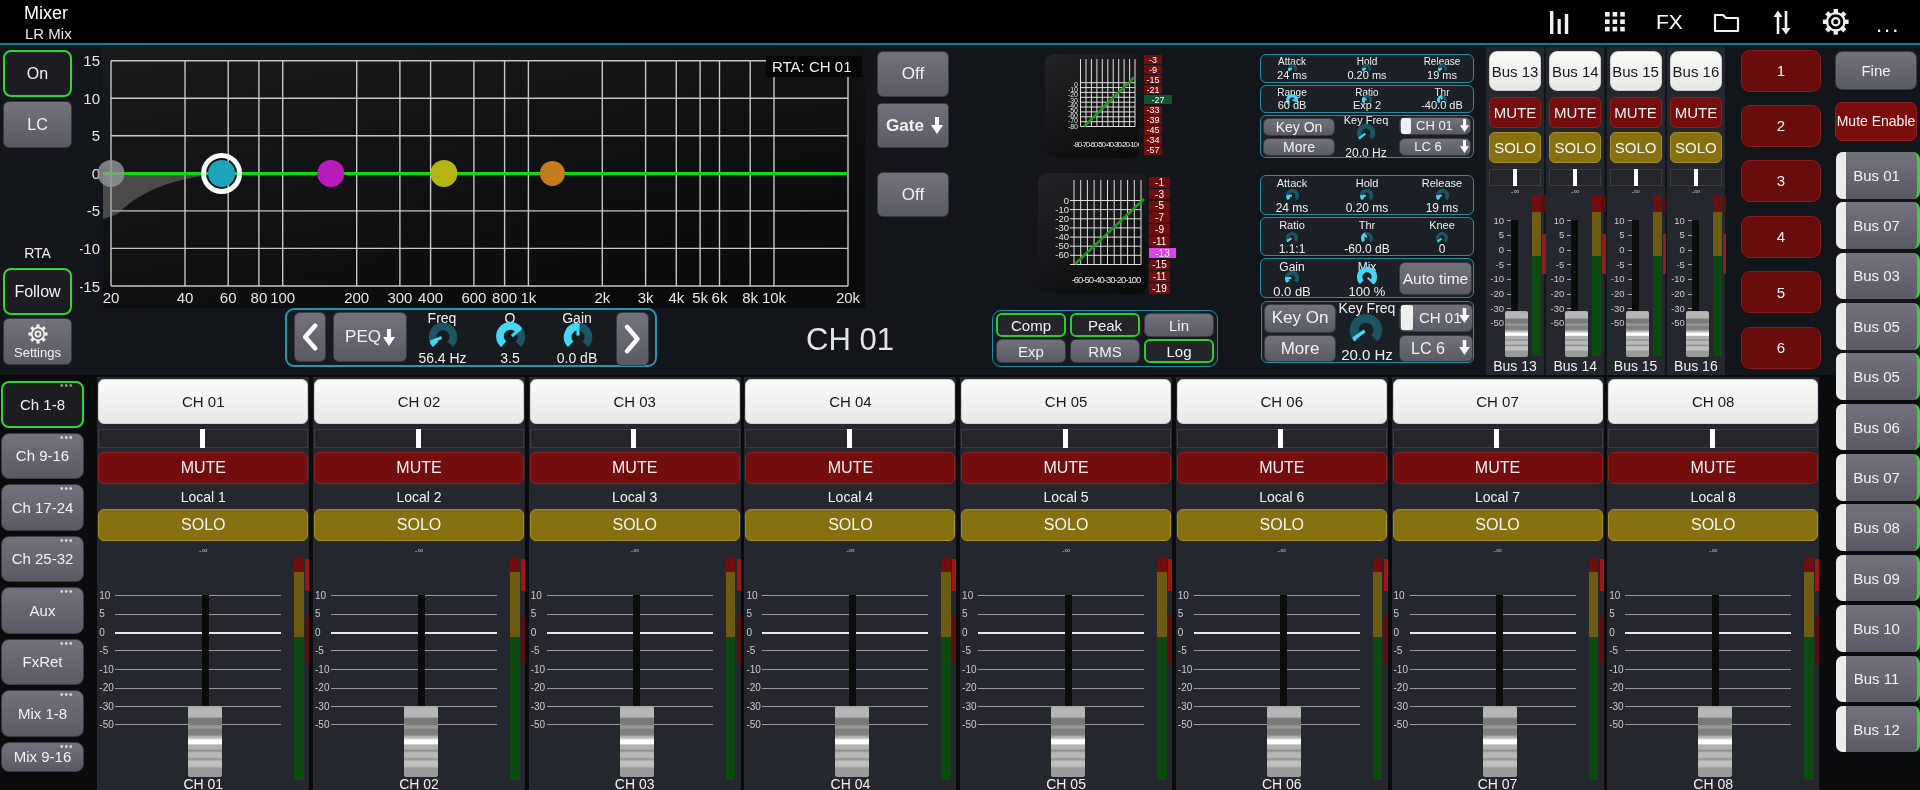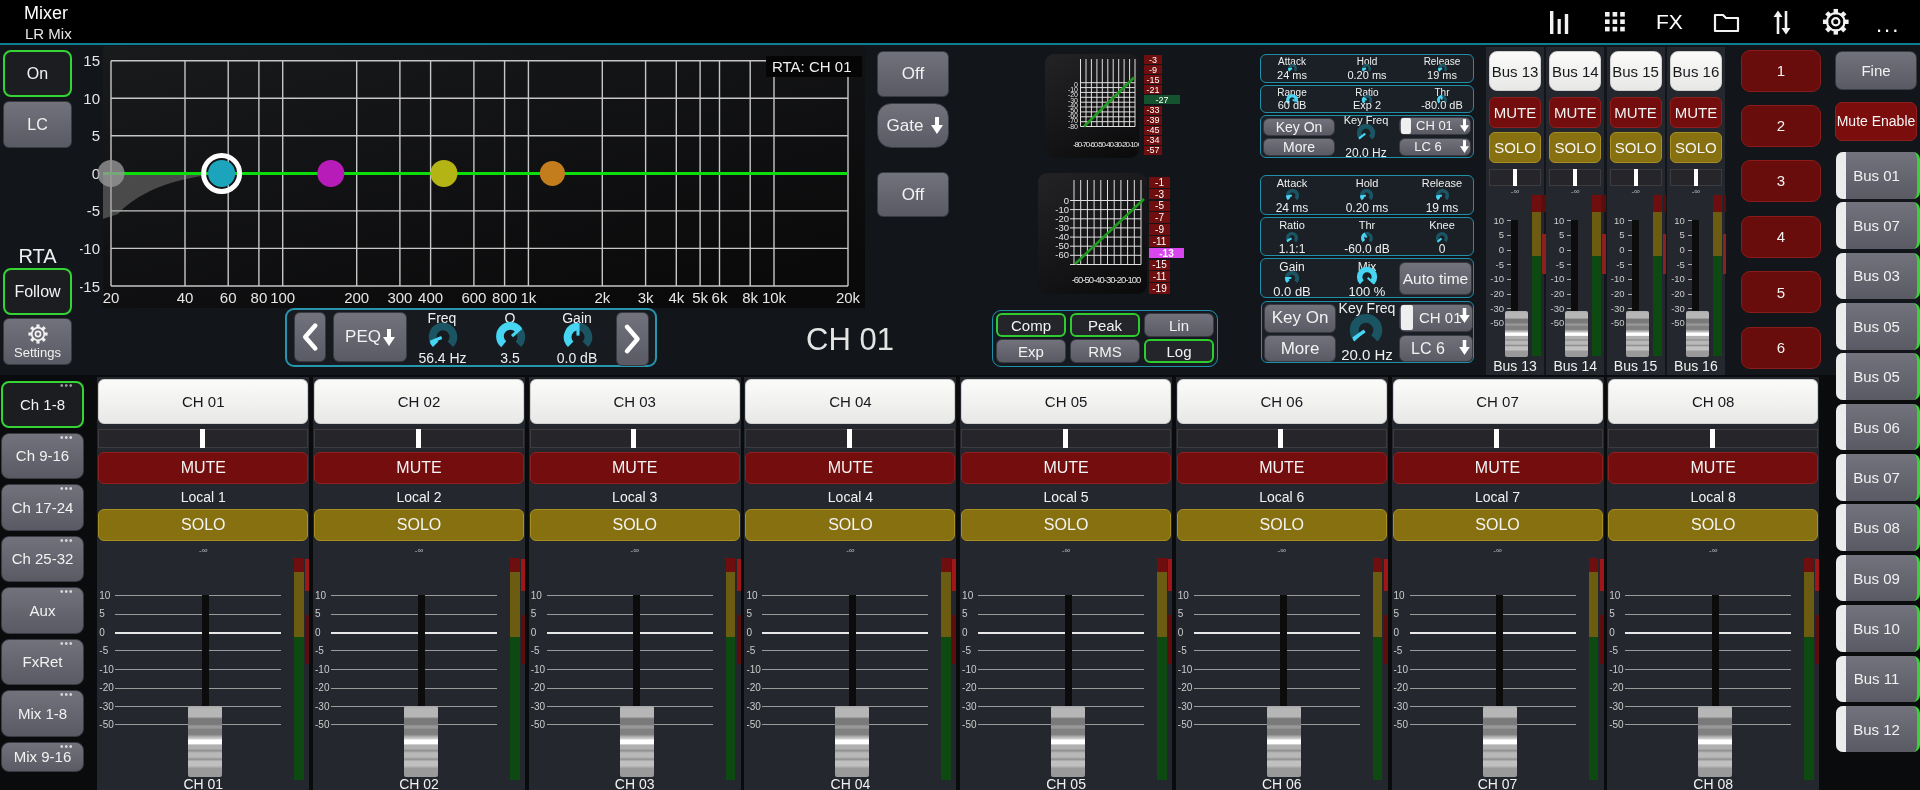--- a/index.html
+++ b/index.html
@@ -45,21 +45,21 @@
         <rect x="-2.2" y="-12.825000000000001" width="4.4" height="5.2250000000000005" fill="#f2f2f2" transform="rotate(135)"></rect>
         <rect x="-2.2" y="-12.825000000000001" width="4.4" height="5.2250000000000005" fill="#f2f2f2" transform="rotate(180)"></rect>
         <rect x="-2.2" y="-12.825000000000001" width="4.4" height="5.2250000000000005" fill="#f2f2f2" transform="rotate(225)"></rect>
         <rect x="-2.2" y="-12.825000000000001" width="4.4" height="5.2250000000000005" fill="#f2f2f2" transform="rotate(270)"></rect>
         <rect x="-2.2" y="-12.825000000000001" width="4.4" height="5.2250000000000005" fill="#f2f2f2" transform="rotate(315)"></rect>
       </g>
     </svg>
 <div style="position:absolute;left:1876px;top:12px;width:30px;height:20px;color:#fff;font-size:22px;letter-spacing:2px;">...</div>
 <div style="position:absolute;left:3px;top:50px;width:69px;height:47px;background:#1b1d21;border:2px solid #33d433;border-radius:8px;color:#f2f2f2;display:flex;align-items:center;justify-content:center;font-size:16px;">On</div>
 <div style="position:absolute;left:3px;top:101px;width:69px;height:47px;background:linear-gradient(180deg,#72727c,#5a5a64);border:1px solid #3a3a42;border-radius:6px;color:#f2f2f2;display:flex;align-items:center;justify-content:center;font-size:16px;">LC</div>
-<div style="position:absolute;left:3px;top:245px;width:69px;height:16px;color:#f0f0f0;font-size:20px;text-align:center;">RTA</div>
+<div style="position:absolute;left:3px;top:245px;width:69px;height:16px;color:#f0f0f0;font-size:14px;text-align:center;">RTA</div>
 <div style="position:absolute;left:3px;top:268px;width:69px;height:47px;background:#1b1d21;border:2px solid #33d433;border-radius:8px;color:#f2f2f2;display:flex;align-items:center;justify-content:center;font-size:16px;">Follow</div>
 <div style="position:absolute;left:3px;top:318px;width:69px;height:47px;background:linear-gradient(180deg,#72727c,#5a5a64);border:1px solid #3a3a42;border-radius:6px;color:#f2f2f2;display:flex;align-items:center;justify-content:center;font-size:13px;flex-direction:column;">
       <svg width="20" height="20" viewBox="0 0 28 28">
         <g transform="translate(14,14)">
           <circle r="8.8" fill="none" stroke="#f2f2f2" stroke-width="2.4"></circle>
           <circle r="3.6" fill="none" stroke="#f2f2f2" stroke-width="2.4"></circle>
           <rect x="-2.2" y="-13.4" width="4.4" height="5" fill="#f2f2f2" transform="rotate(0)"></rect>
           <rect x="-2.2" y="-13.4" width="4.4" height="5" fill="#f2f2f2" transform="rotate(45)"></rect>
           <rect x="-2.2" y="-13.4" width="4.4" height="5" fill="#f2f2f2" transform="rotate(90)"></rect>
           <rect x="-2.2" y="-13.4" width="4.4" height="5" fill="#f2f2f2" transform="rotate(135)"></rect>
@@ -174,21 +174,21 @@
       <path d="M8.7,23.3 A10.4,10.4 0 0 1 16.0,5.6" stroke="#46d6f4" stroke-width="7.7" fill="none"></path>
       <line x1="16.0" y1="14.6" x2="16.0" y2="2.3" stroke="#46d6f4" stroke-width="3.1"></line>
     </svg>
 <div style="position:absolute;left:545px;top:350px;width:64px;height:15px;color:#f0f0f0;font-size:14px;text-align:center;">0.0 dB</div>
 <div style="position:absolute;left:616px;top:312px;width:33px;height:54px;background:linear-gradient(180deg,#72727c,#5a5a64);border:1px solid #3a3a42;border-radius:6px;color:#f2f2f2;display:flex;align-items:center;justify-content:center;"></div>
 <svg style="position:absolute;left:620px;top:323px" width="25" height="32">
       <polyline points="7.000000000000001,3.84 17.5,16.0 7.000000000000001,28.16" stroke="#fff" stroke-width="4.5" fill="none" stroke-linecap="round" stroke-linejoin="round"></polyline>
     </svg>
 <div style="position:absolute;left:760px;top:322px;width:180px;height:36px;color:#e4e4e4;font-size:31px;text-align:center;">CH 01</div>
 <div style="position:absolute;left:877px;top:51px;width:72px;height:46px;background:linear-gradient(180deg,#72727c,#5a5a64);border:1px solid #3a3a42;border-radius:6px;color:#f2f2f2;display:flex;align-items:center;justify-content:center;font-size:17px;">Off</div>
-<div style="position:absolute;left:877px;top:103px;width:72px;height:45px;background:linear-gradient(180deg,#72727c,#5a5a64);border:1px solid #3a3a42;border-radius:14px;color:#f2f2f2;display:flex;align-items:center;justify-content:center;font-size:17px;">
+<div style="position:absolute;left:877px;top:103px;width:72px;height:45px;background:linear-gradient(180deg,#72727c,#5a5a64);border:1px solid #3a3a42;border-radius:4px;color:#f2f2f2;display:flex;align-items:center;justify-content:center;font-size:17px;font-weight:bold;">
       <span style="margin-right:16px">Gate</span>
     </div>
 <svg style="position:absolute;left:931px;top:117px" width="12" height="17" viewBox="0 0 12 17">
       <rect x="4" y="0" width="4" height="9" fill="#fff"></rect>
       <path d="M0,8 L12,8 L6,17 Z" fill="#fff"></path>
     </svg>
 <div style="position:absolute;left:877px;top:172px;width:72px;height:45px;background:linear-gradient(180deg,#72727c,#5a5a64);border:1px solid #3a3a42;border-radius:6px;color:#f2f2f2;display:flex;align-items:center;justify-content:center;font-size:17px;">Off</div>
 <div style="position:absolute;left:1045px;top:54px;width:94px;height:104px;background:linear-gradient(150deg,#232326,#0a0a0b);border-radius:9px;"></div>
 <svg class="abs" style="left:1045px;top:54px" width="94" height="104">
       <line x1="35.5" y1="5" x2="35.5" y2="72.5" stroke="#e0e0e0" stroke-width="1"></line>
@@ -221,21 +221,21 @@
       <text x="33" y="64" fill="#e6e6e6" font-size="7" text-anchor="end">-60</text>
       <text x="33" y="69" fill="#e6e6e6" font-size="7" text-anchor="end">-70</text>
       <text x="33" y="75" fill="#e6e6e6" font-size="7" text-anchor="end">-80</text>
       <text x="62" y="93" fill="#e6e6e6" font-size="8" text-anchor="middle" letter-spacing="-1.2">-80-70-60-50-40-30-20-10 0</text>
       <line x1="39" y1="72.5" x2="89" y2="23.5" stroke="#1e9a1e" stroke-width="2.6"></line>
     </svg>
 <div style="position:absolute;left:1144px;top:55.0px;width:18px;height:9px;background:#6e0e0e;color:#fff;font-size:9px;display:flex;align-items:center;justify-content:center;">-3</div>
 <div style="position:absolute;left:1144px;top:65.1px;width:18px;height:9px;background:#6e0e0e;color:#fff;font-size:9px;display:flex;align-items:center;justify-content:center;">-9</div>
 <div style="position:absolute;left:1144px;top:75.2px;width:18px;height:9px;background:#6e0e0e;color:#fff;font-size:9px;display:flex;align-items:center;justify-content:center;">-15</div>
 <div style="position:absolute;left:1144px;top:85.3px;width:18px;height:9px;background:#6e0e0e;color:#fff;font-size:9px;display:flex;align-items:center;justify-content:center;">-21</div>
-<div style="position:absolute;left:1144px;top:95.4px;width:36px;height:9px;background:#14532d;color:#fff;font-size:9px;display:flex;align-items:center;justify-content:center;">-27</div>
+<div style="position:absolute;left:1144px;top:95.4px;width:28px;height:9px;background:#14532d;color:#fff;font-size:9px;display:flex;align-items:center;justify-content:center;">-27</div>
 <div style="position:absolute;left:1144px;top:105.5px;width:18px;height:9px;background:#6e0e0e;color:#fff;font-size:9px;display:flex;align-items:center;justify-content:center;">-33</div>
 <div style="position:absolute;left:1144px;top:115.6px;width:18px;height:9px;background:#6e0e0e;color:#fff;font-size:9px;display:flex;align-items:center;justify-content:center;">-39</div>
 <div style="position:absolute;left:1144px;top:125.7px;width:18px;height:9px;background:#6e0e0e;color:#fff;font-size:9px;display:flex;align-items:center;justify-content:center;">-45</div>
 <div style="position:absolute;left:1144px;top:135.8px;width:18px;height:9px;background:#6e0e0e;color:#fff;font-size:9px;display:flex;align-items:center;justify-content:center;">-34</div>
 <div style="position:absolute;left:1144px;top:145.89999999999998px;width:18px;height:9px;background:#6e0e0e;color:#fff;font-size:9px;display:flex;align-items:center;justify-content:center;">-57</div>
 <div style="position:absolute;left:1038px;top:173px;width:109px;height:121px;background:linear-gradient(150deg,#232326,#0a0a0b);border-radius:9px;"></div>
 <svg class="abs" style="left:1038px;top:173px" width="109" height="121">
       <line x1="36.0" y1="7" x2="36.0" y2="91.5" stroke="#e0e0e0" stroke-width="1"></line>
       <line x1="42.7" y1="7" x2="42.7" y2="91.5" stroke="#e0e0e0" stroke-width="1"></line>
       <line x1="49.4" y1="7" x2="49.4" y2="91.5" stroke="#e0e0e0" stroke-width="1"></line>
@@ -264,21 +264,21 @@
       <text x="31" y="85.3" fill="#e6e6e6" font-size="9.5" text-anchor="end">-60</text>
       <text x="68" y="110" fill="#e6e6e6" font-size="9.5" text-anchor="middle" letter-spacing="-1">-60-50-40-30-20-100</text>
       <line x1="37" y1="91" x2="106" y2="26" stroke="#1e9a1e" stroke-width="2.6"></line>
     </svg>
 <div style="position:absolute;left:1149px;top:177.0px;width:21px;height:10.6px;background:#6e0e0e;color:#fff;font-size:10px;display:flex;align-items:center;justify-content:center;">-1</div>
 <div style="position:absolute;left:1149px;top:188.8px;width:21px;height:10.6px;background:#6e0e0e;color:#fff;font-size:10px;display:flex;align-items:center;justify-content:center;">-3</div>
 <div style="position:absolute;left:1149px;top:200.6px;width:21px;height:10.6px;background:#6e0e0e;color:#fff;font-size:10px;display:flex;align-items:center;justify-content:center;">-5</div>
 <div style="position:absolute;left:1149px;top:212.4px;width:21px;height:10.6px;background:#6e0e0e;color:#fff;font-size:10px;display:flex;align-items:center;justify-content:center;">-7</div>
 <div style="position:absolute;left:1149px;top:224.2px;width:21px;height:10.6px;background:#6e0e0e;color:#fff;font-size:10px;display:flex;align-items:center;justify-content:center;">-9</div>
 <div style="position:absolute;left:1149px;top:236.0px;width:21px;height:10.6px;background:#6e0e0e;color:#fff;font-size:10px;display:flex;align-items:center;justify-content:center;">-11</div>
-<div style="position:absolute;left:1149px;top:247.8px;width:35px;height:10.6px;background:#d946ef;color:#fff;font-size:10px;display:flex;align-items:center;justify-content:center;font-weight:bold;">-13</div>
+<div style="position:absolute;left:1149px;top:247.8px;width:27px;height:10.6px;background:#d946ef;color:#fff;font-size:10px;display:flex;align-items:center;justify-content:center;">-13</div>
 <div style="position:absolute;left:1149px;top:259.6px;width:21px;height:10.6px;background:#6e0e0e;color:#fff;font-size:10px;display:flex;align-items:center;justify-content:center;">-15</div>
 <div style="position:absolute;left:1149px;top:271.4px;width:21px;height:10.6px;background:#6e0e0e;color:#fff;font-size:10px;display:flex;align-items:center;justify-content:center;">-11</div>
 <div style="position:absolute;left:1149px;top:283.2px;width:21px;height:10.6px;background:#6e0e0e;color:#fff;font-size:10px;display:flex;align-items:center;justify-content:center;">-19</div>
 <div style="position:absolute;left:992px;top:310px;width:226px;height:57px;background:#141a20;border:1.5px solid #2090a8;border-radius:9px;"></div>
 <div style="position:absolute;left:996px;top:313px;width:70px;height:24px;background:#23252a;border:2px solid #2ecc2e;border-radius:6px;color:#f2f2f2;display:flex;align-items:center;justify-content:center;font-size:15px;">Comp</div>
 <div style="position:absolute;left:1070px;top:313px;width:70px;height:24px;background:#23252a;border:2px solid #2ecc2e;border-radius:6px;color:#f2f2f2;display:flex;align-items:center;justify-content:center;font-size:15px;">Peak</div>
 <div style="position:absolute;left:1144px;top:313px;width:70px;height:24px;background:linear-gradient(180deg,#72727c,#5a5a64);border:1px solid #3a3a42;border-radius:6px;color:#f2f2f2;display:flex;align-items:center;justify-content:center;font-size:15px;">Lin</div>
 <div style="position:absolute;left:996px;top:339px;width:70px;height:24px;background:linear-gradient(180deg,#72727c,#5a5a64);border:1px solid #3a3a42;border-radius:6px;color:#f2f2f2;display:flex;align-items:center;justify-content:center;font-size:15px;">Exp</div>
 <div style="position:absolute;left:1070px;top:339px;width:70px;height:24px;background:linear-gradient(180deg,#72727c,#5a5a64);border:1px solid #3a3a42;border-radius:6px;color:#f2f2f2;display:flex;align-items:center;justify-content:center;font-size:15px;">RMS</div>
 <div style="position:absolute;left:1144px;top:339px;width:70px;height:24px;background:#23252a;border:2px solid #2ecc2e;border-radius:6px;color:#f2f2f2;display:flex;align-items:center;justify-content:center;font-size:15px;">Log</div>
@@ -318,21 +318,21 @@
       <path d="M4.4,9.6 A3.7,3.7 0 0 1 3.8,5.2" stroke="#46d6f4" stroke-width="2.8" fill="none"></path>
       <line x1="6.6" y1="6.8" x2="2.8" y2="4.6" stroke="#46d6f4" stroke-width="2.0"></line>
     </svg>
     <div style="position:absolute;left:1327px;top:99px;width:80px;height:12px;color:#f0f0f0;font-size:11px;text-align:center;">Exp 2</div>
     <div style="position:absolute;left:1406px;top:87px;width:72px;height:12px;color:#f0f0f0;font-size:10px;text-align:center;">Thr</div>
     <svg style="position:absolute;left:1435px;top:93px" width="14" height="14">
       <path d="M6.4,3.4 A3.7,3.7 0 0 1 9.6,9.6" stroke="#1b5563" stroke-width="2.8" fill="none"></path>
       <path d="M4.4,9.6 A3.7,3.7 0 0 1 6.4,3.4" stroke="#46d6f4" stroke-width="2.8" fill="none"></path>
       <line x1="6.9" y1="6.5" x2="6.1" y2="2.2" stroke="#46d6f4" stroke-width="2.0"></line>
     </svg>
-    <div style="position:absolute;left:1402px;top:99px;width:80px;height:12px;color:#f0f0f0;font-size:11px;text-align:center;">-80.0 dB</div>
+    <div style="position:absolute;left:1402px;top:99px;width:80px;height:12px;color:#f0f0f0;font-size:11px;text-align:center;">-40.0 dB</div>
 <div style="position:absolute;left:1260px;top:115px;width:214px;height:43px;background:#1a2026;border:1.5px solid #2090a8;border-radius:6px;"></div>
 <div style="position:absolute;left:1263px;top:117.5px;width:72px;height:18px;background:linear-gradient(180deg,#72727c,#5a5a64);border:1px solid #3a3a42;border-radius:6px;color:#f2f2f2;display:flex;align-items:center;justify-content:center;font-size:14px;">Key On</div>
 <div style="position:absolute;left:1263px;top:137.5px;width:72px;height:18px;background:linear-gradient(180deg,#72727c,#5a5a64);border:1px solid #3a3a42;border-radius:6px;color:#f2f2f2;display:flex;align-items:center;justify-content:center;font-size:14px;">More</div>
 <div style="position:absolute;left:1335px;top:114px;width:62px;height:12px;color:#f0f0f0;font-size:11px;text-align:center;">Key Freq</div>
 <svg style="position:absolute;left:1355px;top:122px" width="22" height="22">
       <path d="M5.8,15.1 A6.7,6.7 0 1 1 15.7,15.7" stroke="#1b5563" stroke-width="5.0" fill="none"></path>
       <path d="M6.3,15.7 A6.7,6.7 0 0 1 5.8,15.1" stroke="#46d6f4" stroke-width="5.0" fill="none"></path>
       <line x1="10.3" y1="11.6" x2="4.0" y2="16.4" stroke="#46d6f4" stroke-width="2.0"></line>
     </svg>
 <div style="position:absolute;left:1335px;top:146px;width:62px;height:12px;color:#f0f0f0;font-size:12px;text-align:center;">20.0 Hz</div>

